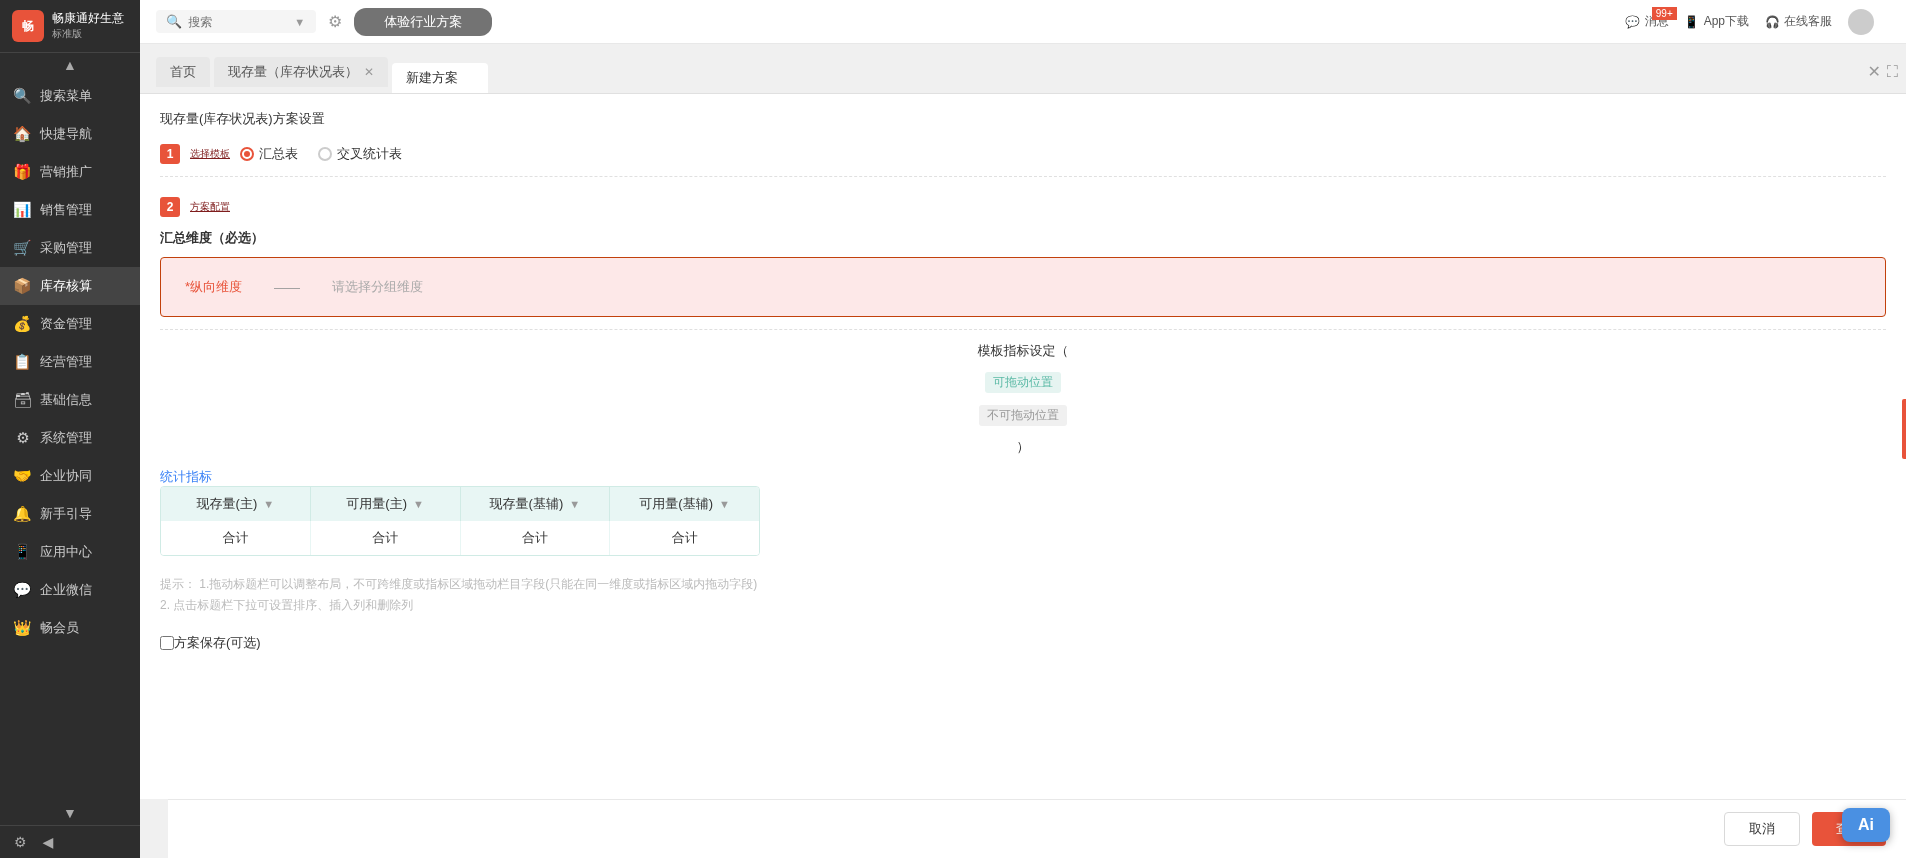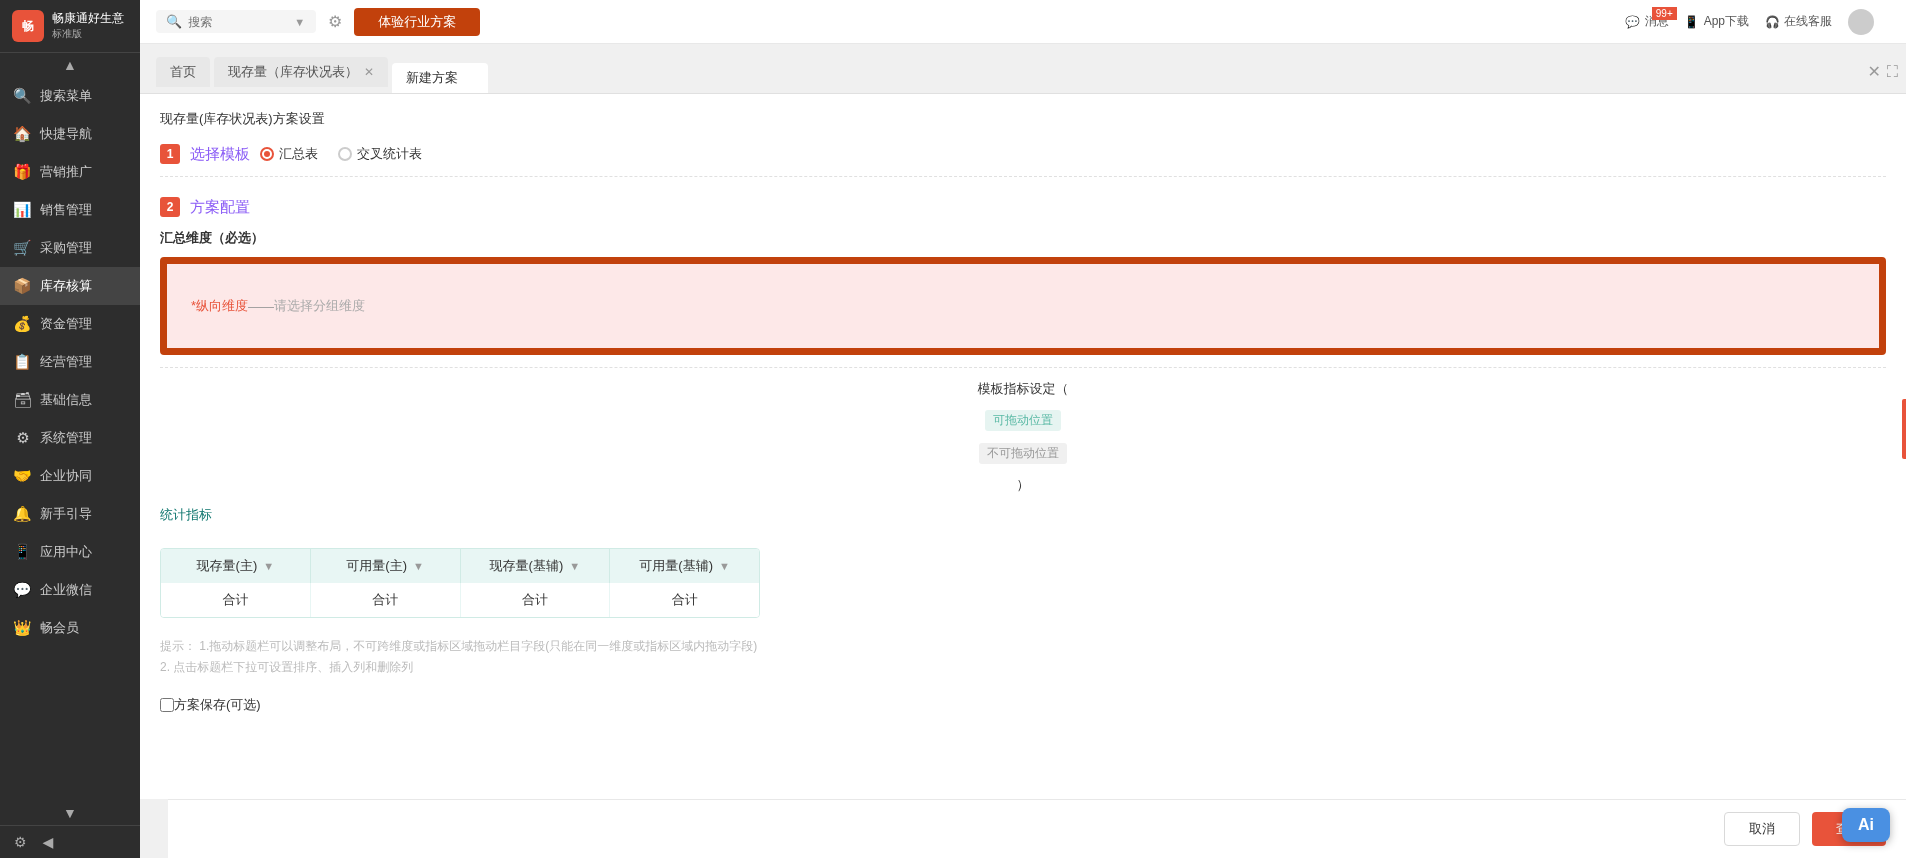--- a/index.html
+++ b/index.html
@@ -80,22 +80,22 @@
       display: flex; align-items: center; gap: 6px;
       background: #f5f5f5; border-radius: 4px;
       padding: 4px 10px; width: 160px;
     }
     .topbar-search input {
       border: none; background: none; outline: none; font-size: 12px; color: #999; width: 100px;
     }
     .topbar-chevron { color: #999; font-size: 11px; }
     .topbar-gear { color: #999; font-size: 16px; cursor: pointer; }
     .topbar-trial-btn {
-      background: #c2410c; color: #fff; border: none; border-radius: 4px;
-      padding: 5px 24px; cursor: pointer; font-size: 13px;
+      background: #737373; color: #fff; border: none; border-radius: 12px;
+      padding: 5px 30px; cursor: pointer; font-size: 13px;
     }
     .topbar-spacer { flex: 1; }
     .topbar-right { display: flex; align-items: center; gap: 16px; }
     .topbar-msg { display: flex; align-items: center; gap: 4px; color: #555; font-size: 12px; position: relative; cursor: pointer; }
     .topbar-badge {
       background: #e8533a; color: #fff; border-radius: 0;
       font-size: 10px; padding: 1px 4px; position: absolute; top: -6px; right: -8px;
     }
     .topbar-app { display: flex; align-items: center; gap: 4px; color: #555; font-size: 12px; cursor: pointer; }
     .topbar-service { display: flex; align-items: center; gap: 4px; color: #555; font-size: 12px; cursor: pointer; }
@@ -155,45 +155,45 @@
     
     .step-section { margin-bottom: 20px; }
     .step-header {
       display: flex; align-items: center; gap: 10px; margin-bottom: 12px;
     }
     .step-badge {
       background: #e8533a; color: #fff; border-radius: 3px;
       width: 20px; height: 20px; display: flex; align-items: center; justify-content: center;
       font-size: 12px; font-weight: bold; flex-shrink: 0;
     }
-    .step-title { font-size: 15px; color: #8b5cf6; font-weight: 500; }
+    .step-title { font-size: 10px; color: #7f1d1d; font-weight: 500; text-decoration: underline; }
 
     
     .template-options { display: flex; align-items: center; gap: 20px; }
     .radio-option { display: flex; align-items: center; gap: 5px; cursor: pointer; font-size: 13px; color: #333; }
     .radio-circle {
       width: 14px; height: 14px; border-radius: 50%;
       border: 2px solid #ccc;
       display: flex; align-items: center; justify-content: center;
     }
     .radio-circle.checked { border-color: #e8533a; }
     .radio-dot { width: 6px; height: 6px; border-radius: 50%; background: #e8533a; }
 
     .section-divider { border: none; border-top: 1px dashed #e0e0e0; margin: 12px 0; }
 
     
     .dim-label { font-size: 13px; color: #333; margin-bottom: 10px; font-weight: bold; }
     .dim-required { color: #e8533a; }
 
     .dim-box {
       background: #fde8e8;
-      border: 7px solid #c2410c;
+      border: 1px solid #c2410c;
       border-radius: 4px;
-      padding: 33px 24px;
-      display: flex; align-items: center; gap: 0;
+      padding: 20px 24px;
+      display: flex; align-items: center; gap: 32px;
       color: #333; font-size: 13px;
     }
     .dim-arrow { color: #999; }
     .dim-placeholder { color: #aaa; }
 
     
     .indicator-row {
       display: flex; align-items: center; gap: 12px;
       margin: 12px 0;
       flex-direction: column;
@@ -202,21 +202,21 @@
     .indicator-chip {
       background: #e6f4f1; color: #5ab9a5;
       border-radius: 3px; padding: 2px 8px; font-size: 12px;
     }
     .indicator-chip-gray {
       background: #f0f0f0; color: #999;
       border-radius: 3px; padding: 2px 8px; font-size: 12px;
     }
 
     
-    .stats-section-title { color: #0f766e; font-size: 13px; margin-bottom: 24px; font-weight: 500; }
+    .stats-section-title { color: #3b82f6; font-size: 13px; margin-bottom: 0; font-weight: 500; }
     .stats-table {
       border: 1px solid #d0ebe5;
       border-radius: 4px;
       overflow: hidden;
       width: 600px;
     }
     .stats-table-header {
       display: flex; background: #e8f6f4;
     }
     .stats-col {

